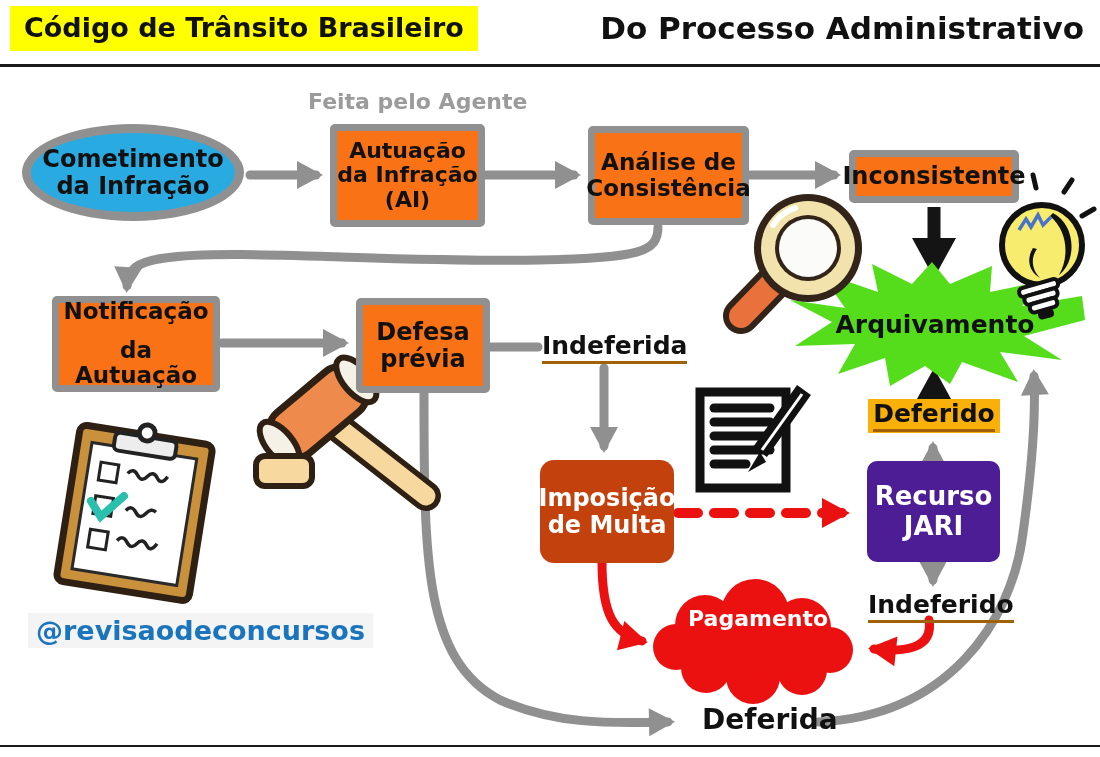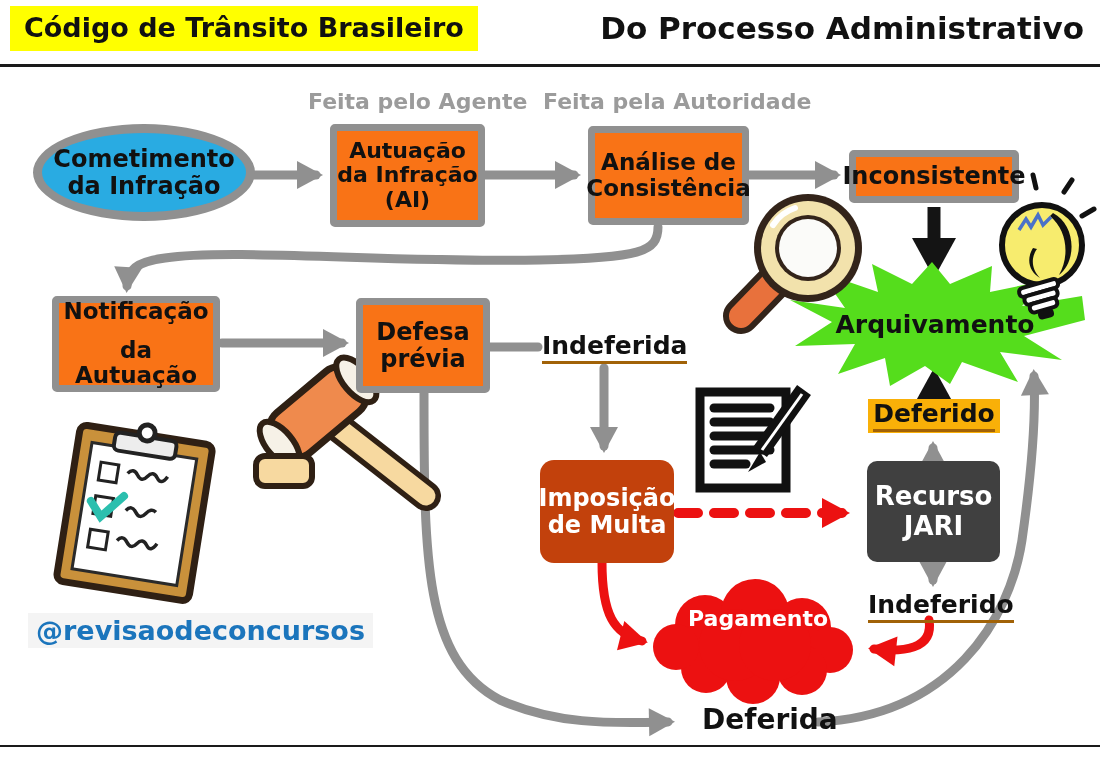--- a/index.html
+++ b/index.html
@@ -8,21 +8,21 @@
   .abs{position:absolute;}
   .ttl-left{left:10px;top:6px;background:#FFFF00;padding:6px 14px 8px;font-size:27px;font-weight:bold;z-index:2;}
   .ttl-right{right:16px;top:10px;font-size:31px;font-weight:bold;z-index:2;}
   .rule{left:0;width:1100px;background:#1a1a1a;z-index:2;}
   .glabel{font-size:22px;font-weight:bold;color:#9b9b9b;z-index:2;}
   .node{position:absolute;background:#f97316;border:7px solid #909090;border-radius:5px;display:flex;
         flex-direction:column;align-items:center;justify-content:center;font-weight:bold;
         text-align:center;line-height:1.12;z-index:2;box-sizing:border-box;}
   .ellipse{border-radius:50%;background:#29ABE2;border-width:9px;}
   .red-node{background:#c2410c;color:#fff;border:none;border-radius:14px;}
-  .gray-node{background:#404040;color:#fff;border:none;border-radius:10px;}
+  .gray-node{background:#4c1d95;color:#fff;border:none;border-radius:10px;}
   .plain-label{position:absolute;font-weight:bold;z-index:2;}
   .underl{border-bottom:3px solid #a16207;padding-bottom:1px;}
   .badge{position:absolute;background:#F9B008;display:flex;align-items:flex-start;justify-content:center;
          font-weight:bold;z-index:2;}
   .overlay-text{position:absolute;font-weight:bold;text-align:center;z-index:2;}
   .handle{position:absolute;color:#1B75BC;font-weight:bold;background:#f4f4f4;padding:2px 8px;z-index:2;}
   svg.layer{position:absolute;left:0;top:0;z-index:1;}
 </style>
 </head>
 <body>
@@ -154,23 +154,22 @@
       <line x1="802" y1="394" x2="762" y2="450" stroke="#fff" stroke-width="3"></line>
     </g>
   </svg>
 
   <div class="abs ttl-left">Código de Trânsito Brasileiro</div>
   <div class="abs ttl-right">Do Processo Administrativo</div>
   <div class="abs rule" style="top:64px;height:3px;"></div>
   <div class="abs rule" style="top:745px;height:2px;"></div>
 
   <div class="abs glabel" style="left:308px;top:89px;">Feita pelo Agente</div>
-  <div class="abs glabel" style="left:543px;top:89px;">Feita pela Autoridade</div>
-
-  <div class="node ellipse" style="left:33px;top:124px;width:222px;height:97px;font-size:24px;">
+
+  <div class="node ellipse" style="left:22px;top:124px;width:222px;height:97px;font-size:24px;">
     <span>Cometimento</span>
     <span>da Infração</span>
   </div>
 
   <div class="node" style="left:330px;top:124px;width:155px;height:103px;font-size:22px;">
     <span>Autuação</span>
     <span>da Infração</span>
     <span>(AI)</span>
   </div>
 

